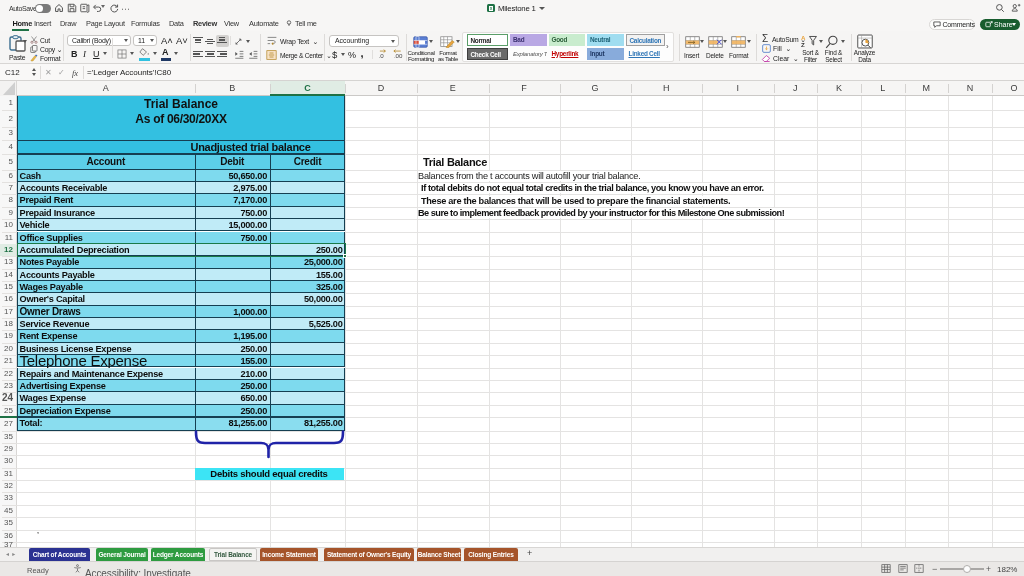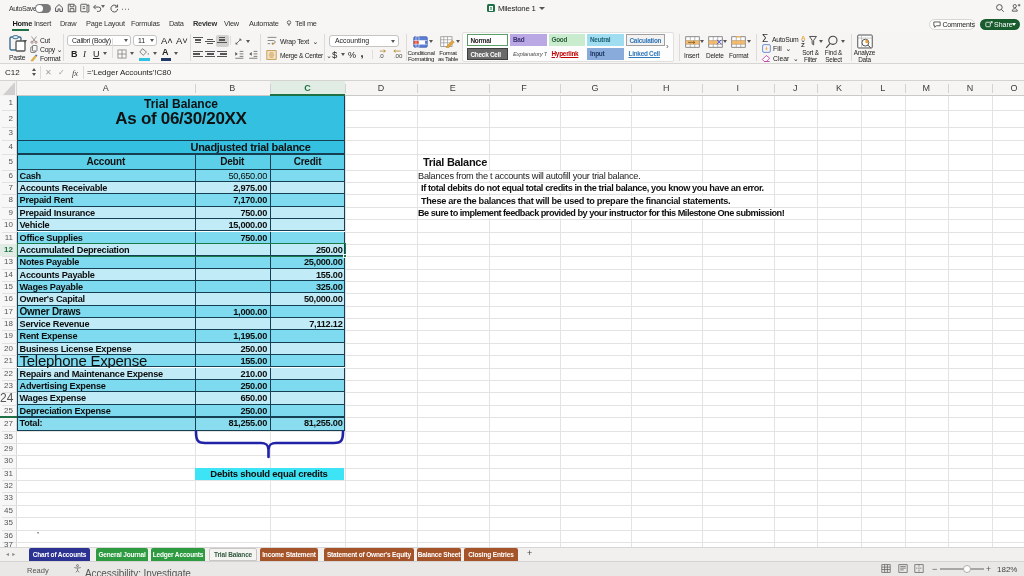--- a/index.html
+++ b/index.html
@@ -436,21 +436,21 @@
 <div class="ab" style="left:0;top:330.4px;width:16px;height:12.400000000000034px;background:transparent;font-size:8px;color:#555;font-weight:normal;text-align:right;padding-right:3px;line-height:12.400000000000034px">19</div>
 <div class="ab" style="left:2px;top:342.8px;width:15px;height:1px;background:#e3e1df"></div>
 <div class="ab" style="left:0;top:342.8px;width:16px;height:12.399999999999977px;background:transparent;font-size:8px;color:#555;font-weight:normal;text-align:right;padding-right:3px;line-height:12.399999999999977px">20</div>
 <div class="ab" style="left:2px;top:355.2px;width:15px;height:1px;background:#e3e1df"></div>
 <div class="ab" style="left:0;top:355.2px;width:16px;height:12.300000000000011px;background:transparent;font-size:8px;color:#555;font-weight:normal;text-align:right;padding-right:3px;line-height:12.300000000000011px">21</div>
 <div class="ab" style="left:2px;top:367.5px;width:15px;height:1px;background:#e3e1df"></div>
 <div class="ab" style="left:0;top:367.5px;width:16px;height:12.399999999999977px;background:transparent;font-size:8px;color:#555;font-weight:normal;text-align:right;padding-right:3px;line-height:12.399999999999977px">22</div>
 <div class="ab" style="left:2px;top:379.9px;width:15px;height:1px;background:#e3e1df"></div>
 <div class="ab" style="left:0;top:379.9px;width:16px;height:12.400000000000034px;background:transparent;font-size:8px;color:#555;font-weight:normal;text-align:right;padding-right:3px;line-height:12.400000000000034px">23</div>
 <div class="ab" style="left:2px;top:392.3px;width:15px;height:1px;background:#e3e1df"></div>
-<div class="ab" style="left:0;top:392.3px;width:16px;height:12.300000000000011px;background:transparent;font-size:12px;color:#555;font-weight:normal;text-align:right;padding-right:3px;line-height:12.300000000000011px">24</div>
+<div class="ab" style="left:0;top:392.3px;width:16px;height:12.300000000000011px;background:transparent;font-size:10px;color:#555;font-weight:bold;text-align:right;padding-right:3px;line-height:12.300000000000011px">24</div>
 <div class="ab" style="left:2px;top:404.6px;width:15px;height:1px;background:#e3e1df"></div>
 <div class="ab" style="left:0;top:404.6px;width:16px;height:12.399999999999977px;background:transparent;font-size:8px;color:#555;font-weight:normal;text-align:right;padding-right:3px;line-height:12.399999999999977px">25</div>
 <div class="ab" style="left:2px;top:417.0px;width:15px;height:1px;background:#e3e1df"></div>
 <div class="ab" style="left:0;top:417.0px;width:16px;height:13.600000000000023px;background:transparent;font-size:8px;color:#555;font-weight:normal;text-align:right;padding-right:3px;line-height:13.600000000000023px">27</div>
 <div class="ab" style="left:2px;top:430.6px;width:15px;height:1px;background:#e3e1df"></div>
 <div class="ab" style="left:0;top:430.6px;width:16px;height:12.299999999999955px;background:transparent;font-size:8px;color:#555;font-weight:normal;text-align:right;padding-right:3px;line-height:12.299999999999955px">35</div>
 <div class="ab" style="left:2px;top:442.9px;width:15px;height:1px;background:#e3e1df"></div>
 <div class="ab" style="left:0;top:442.9px;width:16px;height:12.400000000000034px;background:transparent;font-size:8px;color:#555;font-weight:normal;text-align:right;padding-right:3px;line-height:12.400000000000034px">29</div>
 <div class="ab" style="left:2px;top:455.3px;width:15px;height:1px;background:#e3e1df"></div>
 <div class="ab" style="left:0;top:455.3px;width:16px;height:12.300000000000011px;background:transparent;font-size:8px;color:#555;font-weight:normal;text-align:right;padding-right:3px;line-height:12.300000000000011px">30</div>
@@ -515,32 +515,32 @@
 <div class="ab" style="left:17px;top:480.0px;width:1007px;height:1px;background:#e4e3e2"></div>
 <div class="ab" style="left:17px;top:492.4px;width:1007px;height:1px;background:#e4e3e2"></div>
 <div class="ab" style="left:17px;top:504.7px;width:1007px;height:1px;background:#e4e3e2"></div>
 <div class="ab" style="left:17px;top:517.1px;width:1007px;height:1px;background:#e4e3e2"></div>
 <div class="ab" style="left:17px;top:529.5px;width:1007px;height:1px;background:#e4e3e2"></div>
 <div class="ab" style="left:17px;top:541.8px;width:1007px;height:1px;background:#e4e3e2"></div>
 <div class="ab" style="left:17px;top:547.0px;width:1007px;height:1px;background:#e4e3e2"></div>
 <div class="ab" style="left:0;top:416px;width:17px;height:1.6px;background:#1e7145"></div>
 <div class="ab" style="left:17px;top:96px;width:328px;height:43.69999999999999px;background:#33c0e1;border-left:1px solid #153f52;border-right:1px solid #153f52"></div>
 <div class="ab ctr" style="left:17px;top:97px;width:328px;height:13px;font-size:12px;font-weight:bold;color:#111;font-family:'Liberation Sans',sans-serif">Trial Balance</div>
-<div class="ab ctr" style="left:17px;top:110px;width:328px;height:17px;font-size:17px;letter-spacing:-0.3px;font-weight:bold;color:#111">As of 06/30/20XX</div>
+<div class="ab ctr" style="left:17px;top:110px;width:328px;height:17px;font-size:12px;letter-spacing:-0.3px;font-weight:bold;color:#111">As of 06/30/20XX</div>
 <div class="ab" style="left:17px;top:139.7px;width:328px;height:14.5px;background:#33c0e1;border:1px solid #153f52"></div>
 <div class="ab ctr" style="left:156px;top:139.7px;width:189px;height:14.5px;font-size:11px;letter-spacing:-0.3px;font-weight:bold;color:#111">Unadjusted trial balance</div>
 <div class="ab" style="left:17px;top:154.2px;width:328px;height:15.400000000000006px;background:#5ccfe9;border:1px solid #153f52"></div>
 <div class="ab ctr" style="left:17px;top:154.2px;width:177.5px;height:15.400000000000006px;font-size:10px;letter-spacing:-0.2px;font-weight:bold;color:#111">Account</div>
 <div class="ab ctr" style="left:194.5px;top:154.2px;width:75.5px;height:15.400000000000006px;font-size:10px;letter-spacing:-0.2px;font-weight:bold;color:#111">Debit</div>
 <div class="ab ctr" style="left:270px;top:154.2px;width:75px;height:15.400000000000006px;font-size:10px;letter-spacing:-0.2px;font-weight:bold;color:#111">Credit</div>
 <div class="ab" style="left:194.5px;top:154.2px;width:1px;height:15.400000000000006px;background:#153f52"></div>
 <div class="ab" style="left:270px;top:154.2px;width:1px;height:15.400000000000006px;background:#153f52"></div>
 <div class="ab" style="left:17px;top:169.6px;width:328px;height:12.400000000000006px;background:#7edaee;border-left:1px solid #153f52;border-right:1px solid #153f52;border-bottom:1px solid #153f52"></div>
 <div class="ab" style="left:19.5px;top:169.6px;height:30px;font-size:9.2px;letter-spacing:-0.25px;font-weight:bold;color:#0d0d0d;line-height:12.400000000000006px;white-space:nowrap">Cash</div>
-<div class="ab" style="left:194.5px;top:169.6px;width:72.5px;height:16px;font-size:9.2px;letter-spacing:-0.25px;font-weight:normal;color:#0d0d0d;line-height:12.400000000000006px;text-align:right">50,650.00</div>
+<div class="ab" style="left:194.5px;top:169.6px;width:72.5px;height:16px;font-size:9.2px;letter-spacing:-0.25px;font-weight:bold;color:#0d0d0d;line-height:12.400000000000006px;text-align:right">50,650.00</div>
 <div class="ab" style="left:194.5px;top:169.6px;width:1px;height:12.400000000000006px;background:#153f52"></div>
 <div class="ab" style="left:270px;top:169.6px;width:1px;height:12.400000000000006px;background:#153f52"></div>
 <div class="ab" style="left:17px;top:182px;width:328px;height:12.400000000000006px;background:#c0ebf7;border-left:1px solid #153f52;border-right:1px solid #153f52;border-bottom:1px solid #153f52"></div>
 <div class="ab" style="left:19.5px;top:182px;height:12.400000000000006px;font-size:9.2px;letter-spacing:-0.25px;font-weight:bold;color:#0d0d0d;line-height:12.400000000000006px;white-space:nowrap">Accounts Receivable</div>
 <div class="ab" style="left:194.5px;top:182px;width:72.5px;height:12.400000000000006px;font-size:9.2px;letter-spacing:-0.25px;font-weight:bold;color:#0d0d0d;line-height:12.400000000000006px;text-align:right">2,975.00</div>
 <div class="ab" style="left:194.5px;top:182px;width:1px;height:12.400000000000006px;background:#153f52"></div>
 <div class="ab" style="left:270px;top:182px;width:1px;height:12.400000000000006px;background:#153f52"></div>
 <div class="ab" style="left:17px;top:194.4px;width:328px;height:12.400000000000006px;background:#7edaee;border-left:1px solid #153f52;border-right:1px solid #153f52;border-bottom:1px solid #153f52"></div>
 <div class="ab" style="left:19.5px;top:194.4px;height:12.400000000000006px;font-size:9.2px;letter-spacing:-0.25px;font-weight:bold;color:#0d0d0d;line-height:12.400000000000006px;white-space:nowrap">Prepaid Rent</div>
 <div class="ab" style="left:194.5px;top:194.4px;width:72.5px;height:12.400000000000006px;font-size:9.2px;letter-spacing:-0.25px;font-weight:bold;color:#0d0d0d;line-height:12.400000000000006px;text-align:right">7,170.00</div>
@@ -586,21 +586,21 @@
 <div class="ab" style="left:270px;top:293.3px;width:72.5px;height:12.399999999999977px;font-size:9.2px;letter-spacing:-0.25px;font-weight:bold;color:#0d0d0d;line-height:12.399999999999977px;text-align:right">50,000.00</div>
 <div class="ab" style="left:194.5px;top:293.3px;width:1px;height:12.399999999999977px;background:#153f52"></div>
 <div class="ab" style="left:270px;top:293.3px;width:1px;height:12.399999999999977px;background:#153f52"></div>
 <div class="ab" style="left:17px;top:305.7px;width:328px;height:12.400000000000034px;background:#7edaee;border-left:1px solid #153f52;border-right:1px solid #153f52;border-bottom:1px solid #153f52"></div>
 <div class="ab" style="left:19.5px;top:305.7px;height:28px;font-size:10px;letter-spacing:-0.25px;font-weight:bold;color:#0d0d0d;line-height:12.400000000000034px;white-space:nowrap">Owner Draws</div>
 <div class="ab" style="left:194.5px;top:305.7px;width:72.5px;height:12.400000000000034px;font-size:9.2px;letter-spacing:-0.25px;font-weight:bold;color:#0d0d0d;line-height:12.400000000000034px;text-align:right">1,000.00</div>
 <div class="ab" style="left:194.5px;top:305.7px;width:1px;height:12.400000000000034px;background:#153f52"></div>
 <div class="ab" style="left:270px;top:305.7px;width:1px;height:12.400000000000034px;background:#153f52"></div>
 <div class="ab" style="left:17px;top:318.1px;width:328px;height:12.299999999999955px;background:#c0ebf7;border-left:1px solid #153f52;border-right:1px solid #153f52;border-bottom:1px solid #153f52"></div>
 <div class="ab" style="left:19.5px;top:318.1px;height:12.299999999999955px;font-size:9.2px;letter-spacing:-0.25px;font-weight:bold;color:#0d0d0d;line-height:12.299999999999955px;white-space:nowrap">Service Revenue</div>
-<div class="ab" style="left:270px;top:318.1px;width:72.5px;height:12.299999999999955px;font-size:9.2px;letter-spacing:-0.25px;font-weight:bold;color:#0d0d0d;line-height:12.299999999999955px;text-align:right">7,112.12</div>
+<div class="ab" style="left:270px;top:318.1px;width:72.5px;height:12.299999999999955px;font-size:9.2px;letter-spacing:-0.25px;font-weight:bold;color:#0d0d0d;line-height:12.299999999999955px;text-align:right">5,525.00</div>
 <div class="ab" style="left:194.5px;top:318.1px;width:1px;height:12.299999999999955px;background:#153f52"></div>
 <div class="ab" style="left:270px;top:318.1px;width:1px;height:12.299999999999955px;background:#153f52"></div>
 <div class="ab" style="left:17px;top:330.4px;width:328px;height:12.400000000000034px;background:#7edaee;border-left:1px solid #153f52;border-right:1px solid #153f52;border-bottom:1px solid #153f52"></div>
 <div class="ab" style="left:19.5px;top:330.4px;height:12.400000000000034px;font-size:9.2px;letter-spacing:-0.25px;font-weight:bold;color:#0d0d0d;line-height:12.400000000000034px;white-space:nowrap">Rent Expense</div>
 <div class="ab" style="left:194.5px;top:330.4px;width:72.5px;height:12.400000000000034px;font-size:9.2px;letter-spacing:-0.25px;font-weight:bold;color:#0d0d0d;line-height:12.400000000000034px;text-align:right">1,195.00</div>
 <div class="ab" style="left:194.5px;top:330.4px;width:1px;height:12.400000000000034px;background:#153f52"></div>
 <div class="ab" style="left:270px;top:330.4px;width:1px;height:12.400000000000034px;background:#153f52"></div>
 <div class="ab" style="left:17px;top:342.8px;width:328px;height:12.399999999999977px;background:#c0ebf7;border-left:1px solid #153f52;border-right:1px solid #153f52;border-bottom:1px solid #153f52"></div>
 <div class="ab" style="left:19.5px;top:342.8px;height:12.399999999999977px;font-size:9.2px;letter-spacing:-0.25px;font-weight:bold;color:#0d0d0d;line-height:12.399999999999977px;white-space:nowrap">Business License Expense</div>
 <div class="ab" style="left:194.5px;top:342.8px;width:72.5px;height:12.399999999999977px;font-size:9.2px;letter-spacing:-0.25px;font-weight:bold;color:#0d0d0d;line-height:12.399999999999977px;text-align:right">250.00</div>

